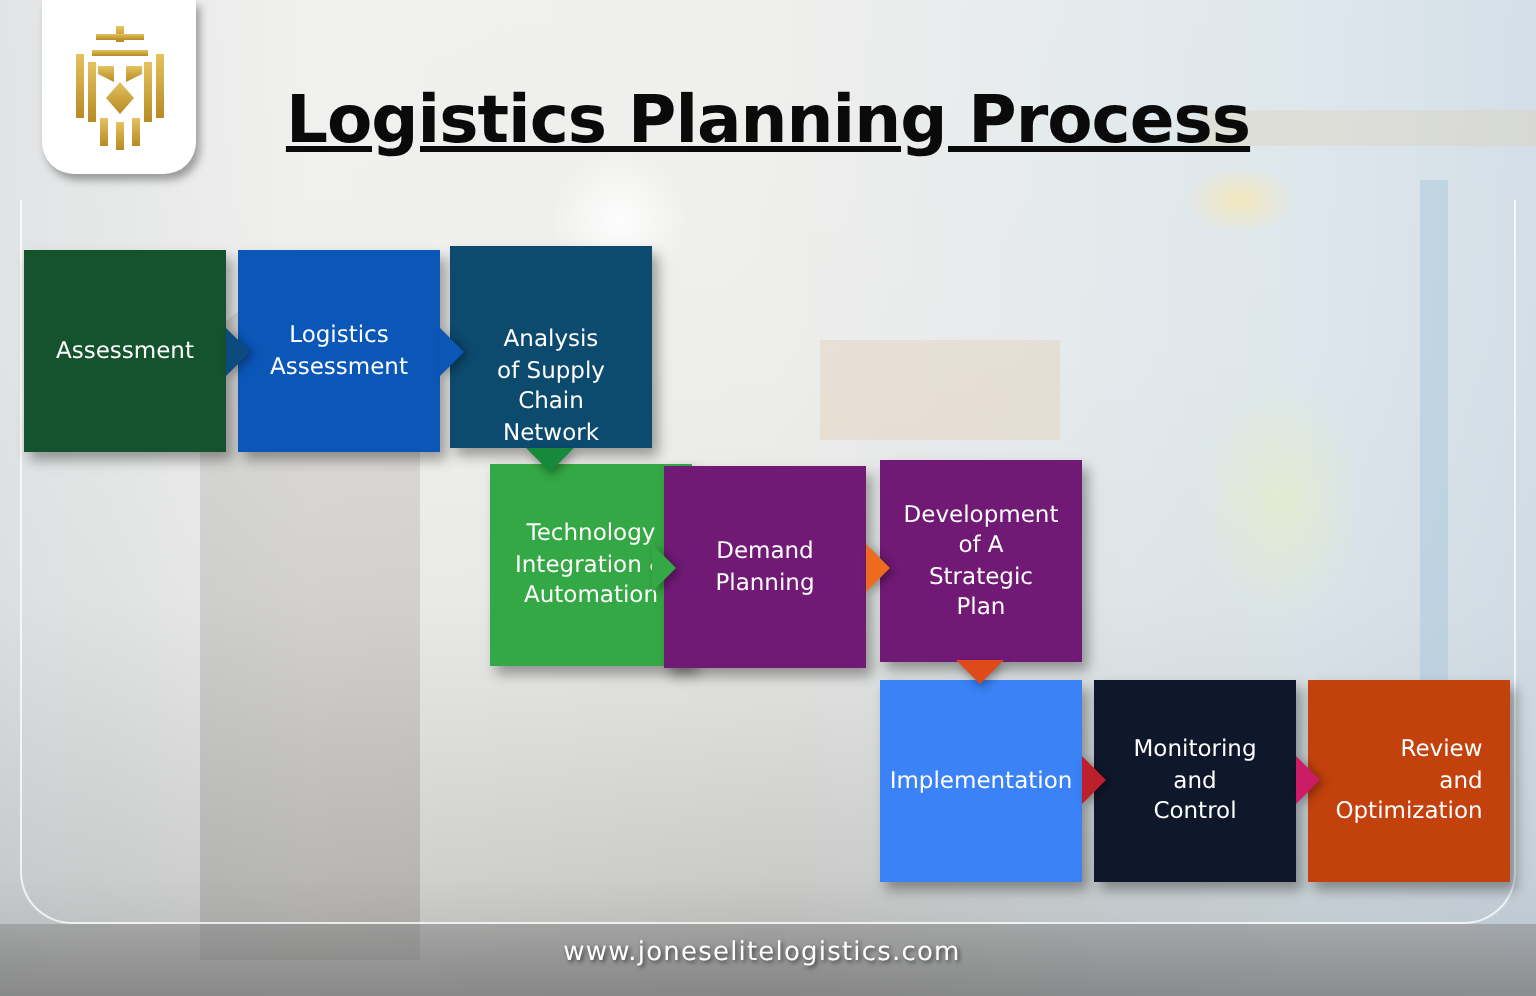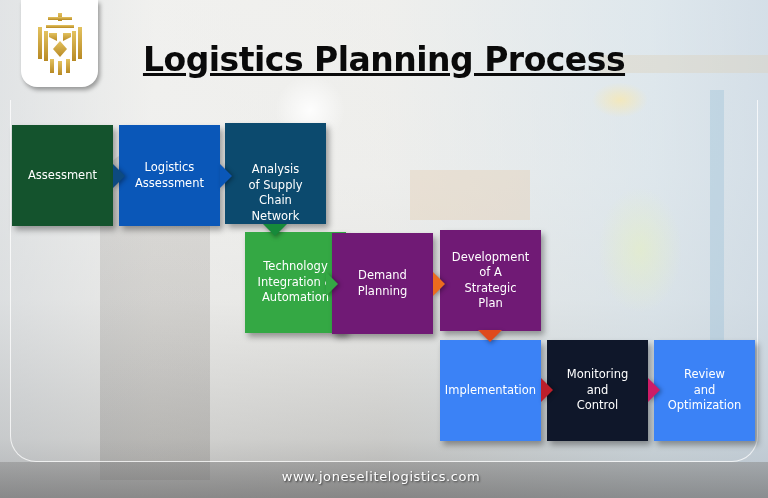--- a/index.html
+++ b/index.html
@@ -185,19 +185,19 @@
 </div>
 <div class="arrow-right" style="left:541px; top:378px; border-left-color:#bd1f2b;"></div>
 
 <div class="step" style="left:547px; top:340px; background:#0f172a;">
   <span>Monitoring
 and
 Control</span>
 </div>
 <div class="arrow-right" style="left:648px; top:378px; border-left-color:#cd1c67;"></div>
 
-<div class="step" style="left:654px; top:340px; background:#3b82f6;">
+<div class="step" style="left:654px; top:340px; background:#c2410c;text-align:right;">
   <span>Review
 and
 Optimization</span>
 </div>
 
 <div class="url">www.joneselitelogistics.com</div>
 
 </body></html>

